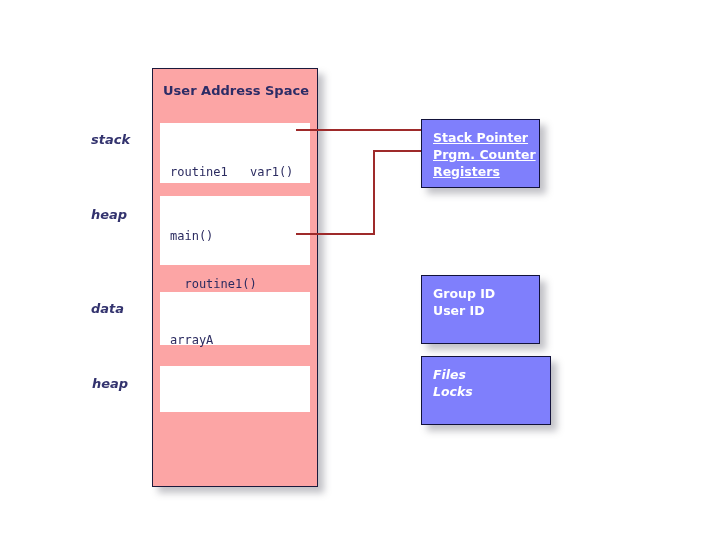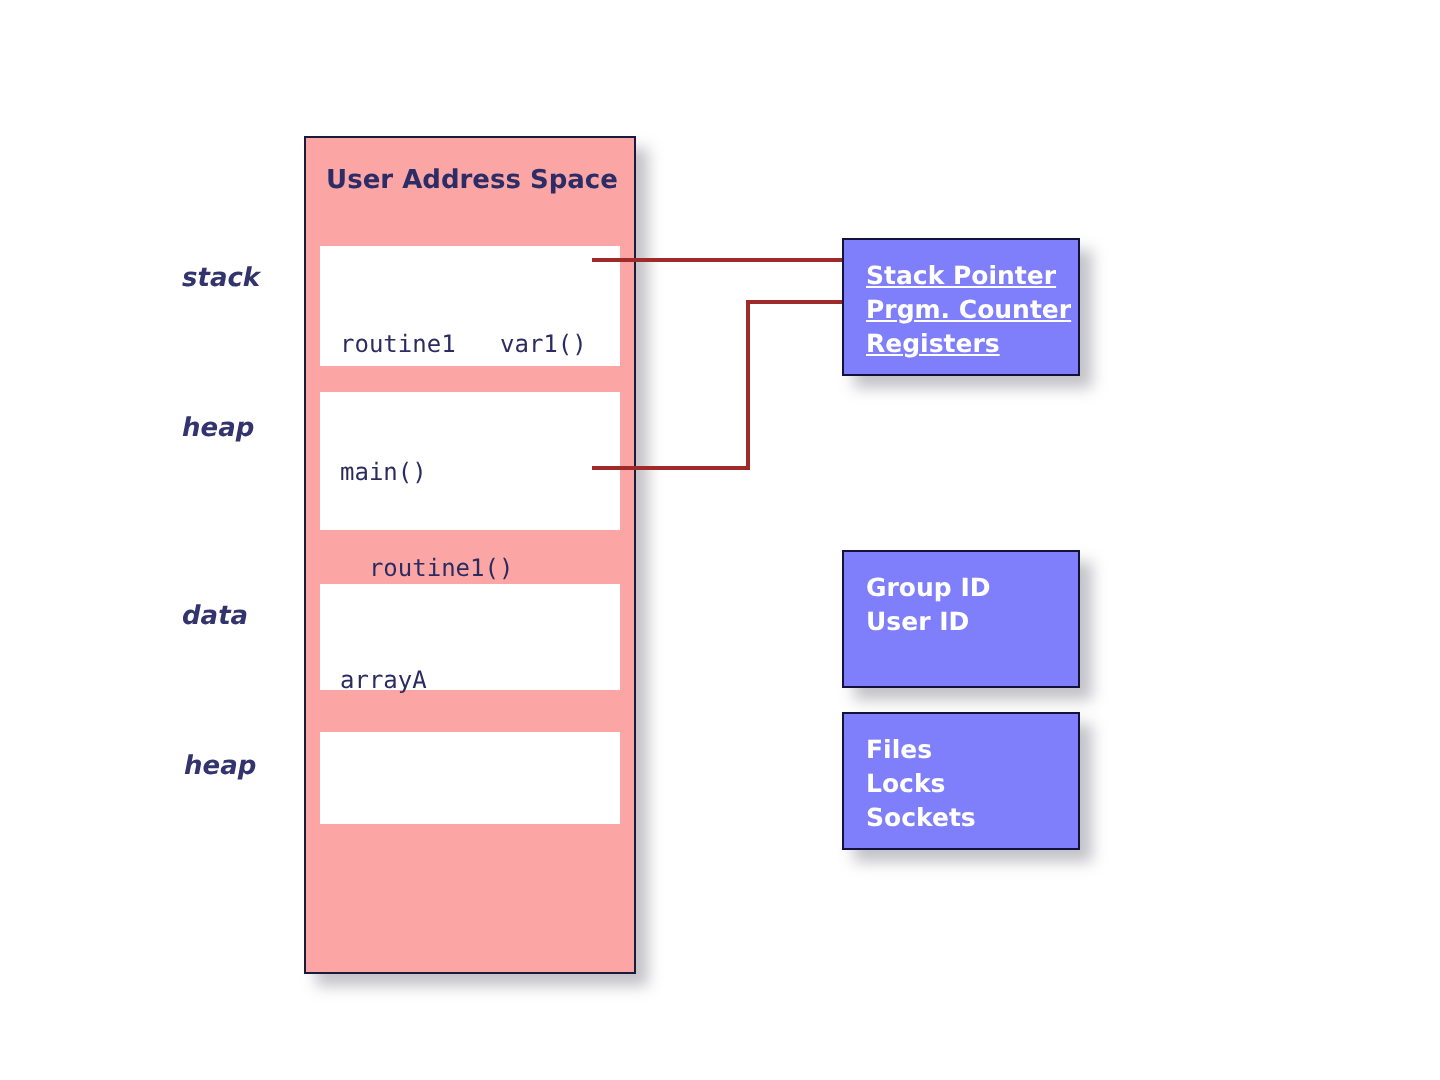--- a/index.html
+++ b/index.html
@@ -111,21 +111,21 @@
     box-shadow: 6px 6px 7px rgba(120,120,130,0.45);
     font-family: "DejaVu Sans", sans-serif;
     font-size: 12.5px;
     font-weight: bold;
     color: #ffffff;
     line-height: 17px;
     padding: 9px 0 0 11px;
   }
   #attr-cpu-state { left: 421px; top: 119px; width: 119px; height: 69px; text-decoration: underline; }
   #attr-ids       { left: 421px; top: 275px; width: 119px; height: 69px; }
-  #attr-resources { left: 421px; top: 356px; width: 119px; height: 69px; }
+  #attr-resources { left: 421px; top: 356px; width: 130px; height: 69px; font-style: italic; }
   .attr-line { display: block; }
 
   
   .conn {
     position: absolute;
     background: #9e2a2a;
   }
   
   #conn-stack-h { left: 296px; top: 129px; width: 126px; height: 1.5px; }
 
@@ -187,16 +187,15 @@
   </div>
 
   <div class="attr-box" id="attr-ids">
     <span class="attr-line">Group ID</span>
     <span class="attr-line">User ID</span>
   </div>
 
   <div class="attr-box" id="attr-resources">
     <span class="attr-line">Files</span>
     <span class="attr-line">Locks</span>
-    <span class="attr-line">Sockets</span>
   </div>
 
 </div>
 
 </body></html>

